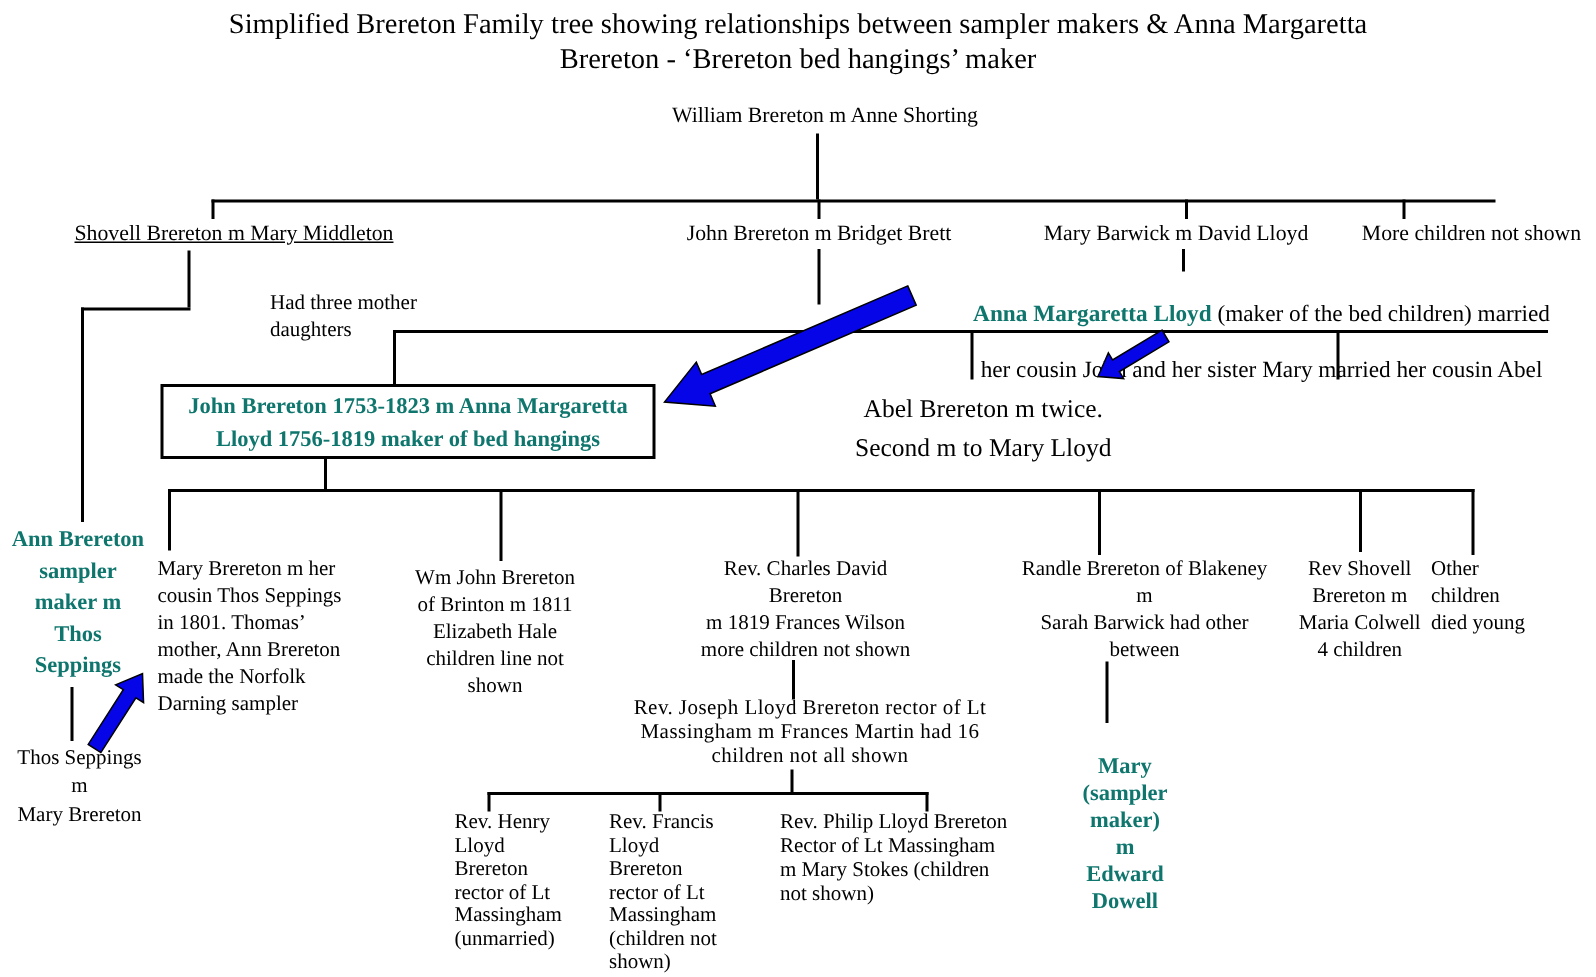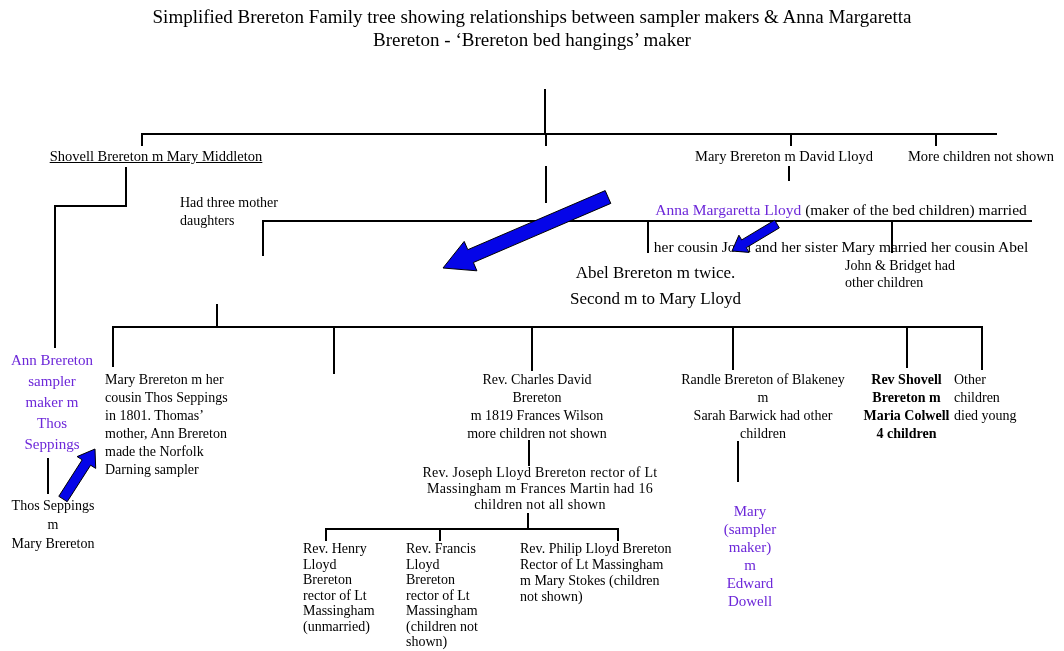--- a/index.html
+++ b/index.html
@@ -7,21 +7,21 @@
     position:relative;
     width:1064px;height:651px;
     background:#ffffff;
     font-family:"Liberation Serif","DejaVu Serif",serif;
     color:#000000;
     overflow:hidden;
     padding-left:45px;
   }
   .node{position:absolute;white-space:pre-line;line-height:18px;font-size:14px;}
   .c{text-align:center;}
-  .blue{color:#6d28d9;font-weight:normal;}
+  .blue{color:#0f766e;font-weight:bold;}
   .line{position:absolute;background:#000000;}
   .h{height:2px;}
   .v{width:2px;}
   #title{top:5px;left:0;width:1064px;font-size:19px;line-height:23px;text-align:center;}
   #william{top:68px;left:400px;width:300px;font-size:14.5px;}
   #g2-shovell{top:147px;left:38px;width:236px;font-size:14.5px;text-decoration:underline;}
   #g2-john{top:147px;left:440px;width:212px;font-size:14.5px;}
   #g2-mary{top:147px;left:678px;width:212px;font-size:14.5px;}
   #g2-more{top:147px;left:896px;width:170px;font-size:14.5px;}
   #daughters-note{top:194px;left:180px;width:110px;}
@@ -33,71 +33,73 @@
     font-size:15px;line-height:22px;padding-top:2px;
   }
   #abel{top:260px;left:548px;width:215px;font-size:17px;line-height:25.5px;}
   #jb-note{top:257px;left:845px;width:130px;line-height:17px;}
   #ann-sampler{top:350px;left:0;width:104px;font-size:15px;line-height:21px;}
   #thos-seppings{top:496px;left:0;width:106px;line-height:19px;}
   #mary-seppings{top:371px;left:105px;width:140px;}
   #wm-john{top:377px;left:255px;width:150px;}
   #charles{top:371px;left:452px;width:170px;}
   #randle{top:371px;left:672px;width:182px;}
-  #rev-shovell{top:371px;left:858px;width:97px;font-weight:bold;}
+  #rev-shovell{top:371px;left:858px;width:97px;}
   #other-children{top:371px;left:954px;width:90px;}
   #joseph{top:465px;left:402px;width:276px;line-height:16px;letter-spacing:0.3px;}
   #henry{top:541px;left:303px;width:97px;line-height:15.5px;}
   #francis{top:541px;left:406px;width:100px;line-height:15.5px;}
   #philip{top:541px;left:520px;width:182px;line-height:16px;}
   #mary-dowell{top:502px;left:704px;width:92px;font-size:15px;line-height:18px;}
   #arrows{position:absolute;top:0;left:0;width:1064px;height:651px;pointer-events:none;}
 </style>
 </head>
 <body>
 
 <div id="canvas">
 
   <div class="node" id="title">Simplified Brereton Family tree showing relationships between sampler makers &amp; Anna Margaretta
 Brereton - ‘Brereton bed hangings’ maker</div>
 
+  <div class="node c" id="william">William Brereton m Anne Shorting</div>
 
   <div class="line v" style="left:544px;top:89px;height:44px;"></div>
   <div class="line h" style="left:141px;top:133px;width:856px;"></div>
   <div class="line v" style="left:141px;top:133px;height:13px;"></div>
   <div class="line v" style="left:545px;top:133px;height:13px;"></div>
   <div class="line v" style="left:790px;top:133px;height:13px;"></div>
   <div class="line v" style="left:935px;top:133px;height:13px;"></div>
 
   <div class="node c" id="g2-shovell">Shovell Brereton m Mary Middleton</div>
-  <div class="node c" id="g2-mary">Mary Brereton m David Lloyd</div>
+  <div class="node c" id="g2-john">John Brereton m Bridget Brett</div>
+  <div class="node c" id="g2-mary">Mary Barwick m David Lloyd</div>
   <div class="node c" id="g2-more">More children not shown</div>
 
   <div class="line v" style="left:125px;top:167px;height:38px;"></div>
   <div class="line h" style="left:54px;top:205px;width:73px;"></div>
   <div class="line v" style="left:54px;top:205px;height:143px;"></div>
   <div class="node" id="daughters-note">Had three mother
 daughters</div>
 
   <div class="line v" style="left:788px;top:166px;height:15px;"></div>
   <div class="node c" id="anna-annot">
     <div class="l1"><span class="blue">Anna Margaretta Lloyd</span><span> (maker of the bed children) married</span></div>
     <div>her cousin John and her sister Mary married her cousin Abel</div>
   </div>
 
   <div class="line v" style="left:545px;top:166px;height:37px;"></div>
   <div class="line h" style="left:262px;top:220px;width:770px;"></div>
   <div class="line v" style="left:262px;top:220px;height:36px;"></div>
   <div class="line v" style="left:647px;top:220px;height:33px;"></div>
   <div class="line v" style="left:891px;top:220px;height:33px;"></div>
 
+  <div class="node c blue" id="john-anna-box">John Brereton 1753-1823 m Anna Margaretta
+Lloyd 1756-1819 maker of bed hangings</div>
   <div class="node c" id="abel">Abel Brereton m twice.
 Second m to Mary Lloyd</div>
-  <div class="node" id="jb-note">John &amp; Bridget had
-other children</div>
   <div class="node c blue" id="ann-sampler">Ann Brereton
 sampler
 maker m
 Thos
 Seppings</div>
 
   <div class="line v" style="left:47px;top:458px;height:36px;"></div>
   <div class="node c" id="thos-seppings">Thos Seppings
 m
 Mary Brereton</div>
@@ -110,28 +112,33 @@
   <div class="line v" style="left:732px;top:326px;height:44px;"></div>
   <div class="line v" style="left:906px;top:326px;height:42px;"></div>
   <div class="line v" style="left:981px;top:326px;height:44px;"></div>
 
   <div class="node" id="mary-seppings">Mary Brereton m her
 cousin Thos Seppings
 in 1801. Thomas’
 mother, Ann Brereton
 made the Norfolk
 Darning sampler</div>
+  <div class="node c" id="wm-john">Wm John Brereton
+of Brinton m 1811
+Elizabeth Hale
+children line not
+shown</div>
   <div class="node c" id="charles">Rev. Charles David
 Brereton
 m 1819 Frances Wilson
 more children not shown</div>
   <div class="node c" id="randle">Randle Brereton of Blakeney
 m
 Sarah Barwick had other
-children</div>
+between</div>
   <div class="node c" id="rev-shovell">Rev Shovell
 Brereton m
 Maria Colwell
 4 children</div>
   <div class="node" id="other-children">Other
 children
 died young</div>
 
   <div class="line v" style="left:528px;top:440px;height:26px;"></div>
   <div class="node c" id="joseph">Rev. Joseph Lloyd Brereton rector of Lt

